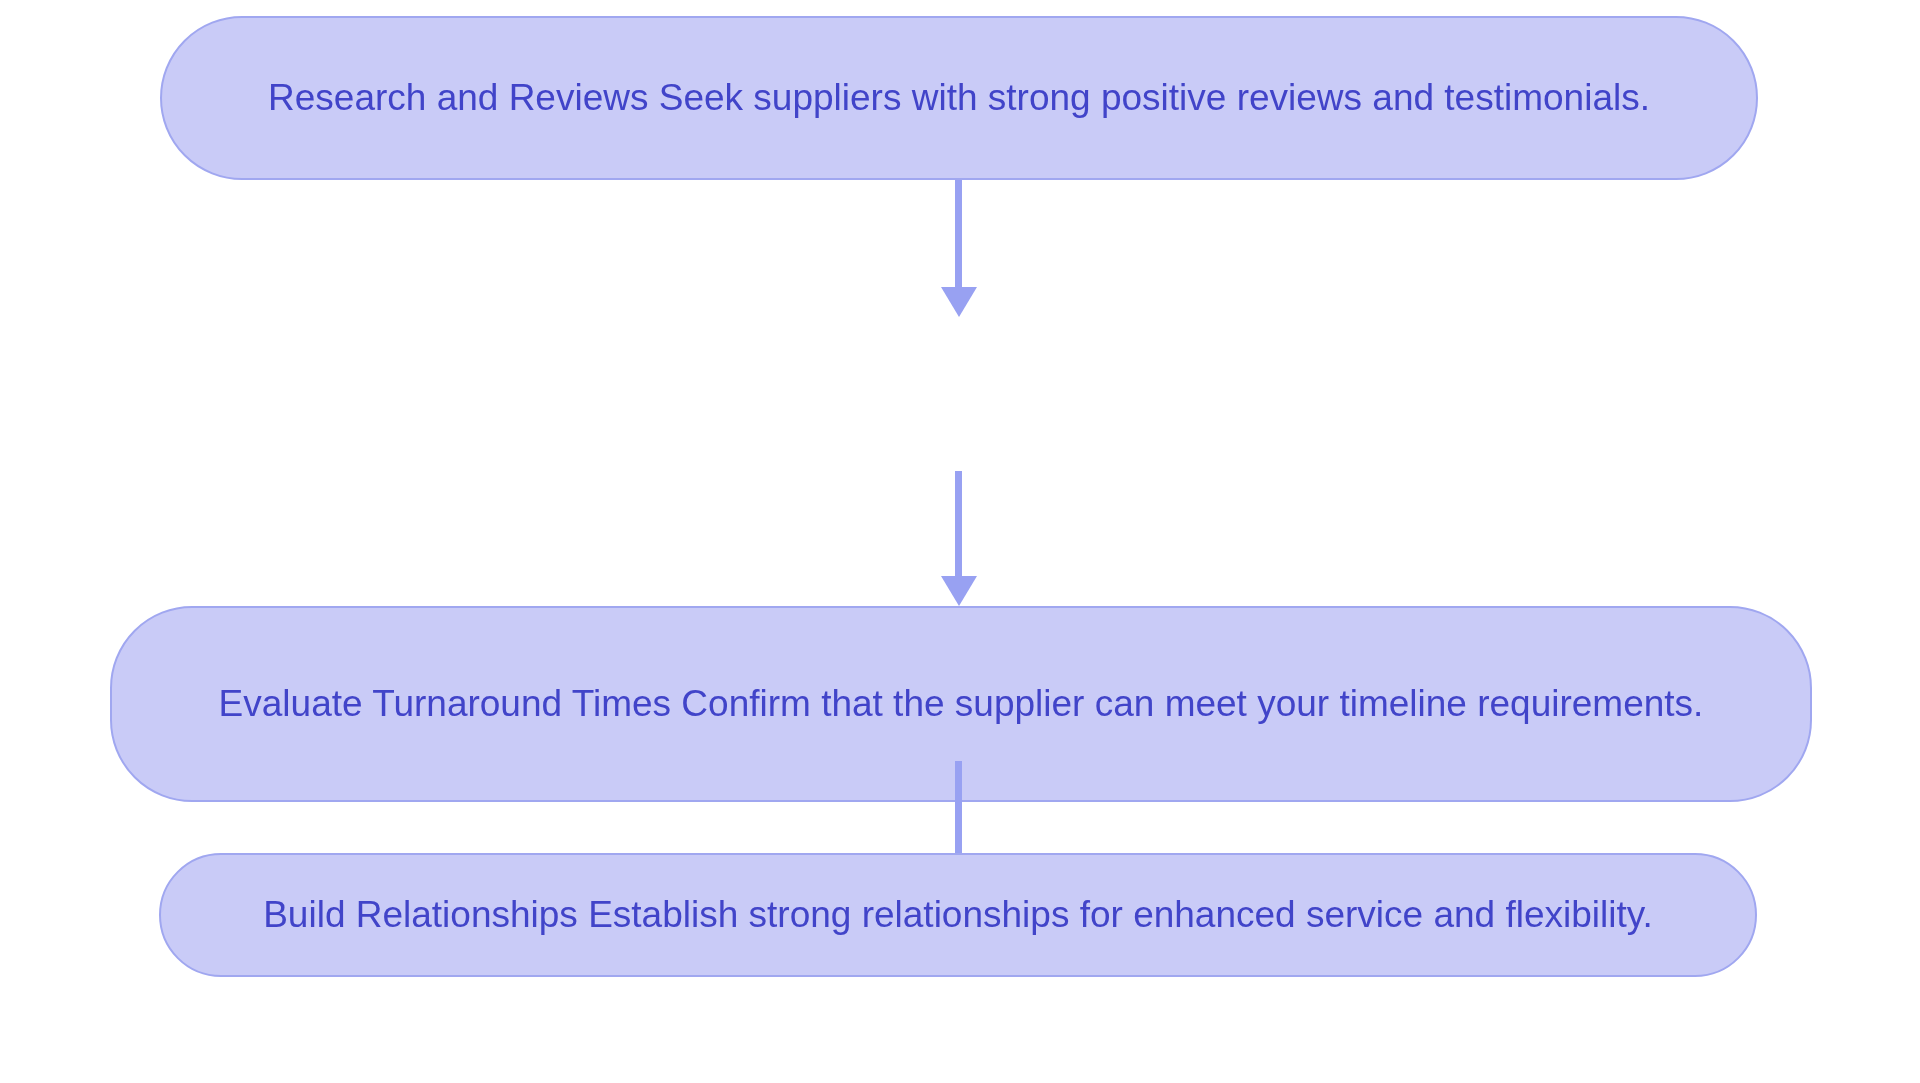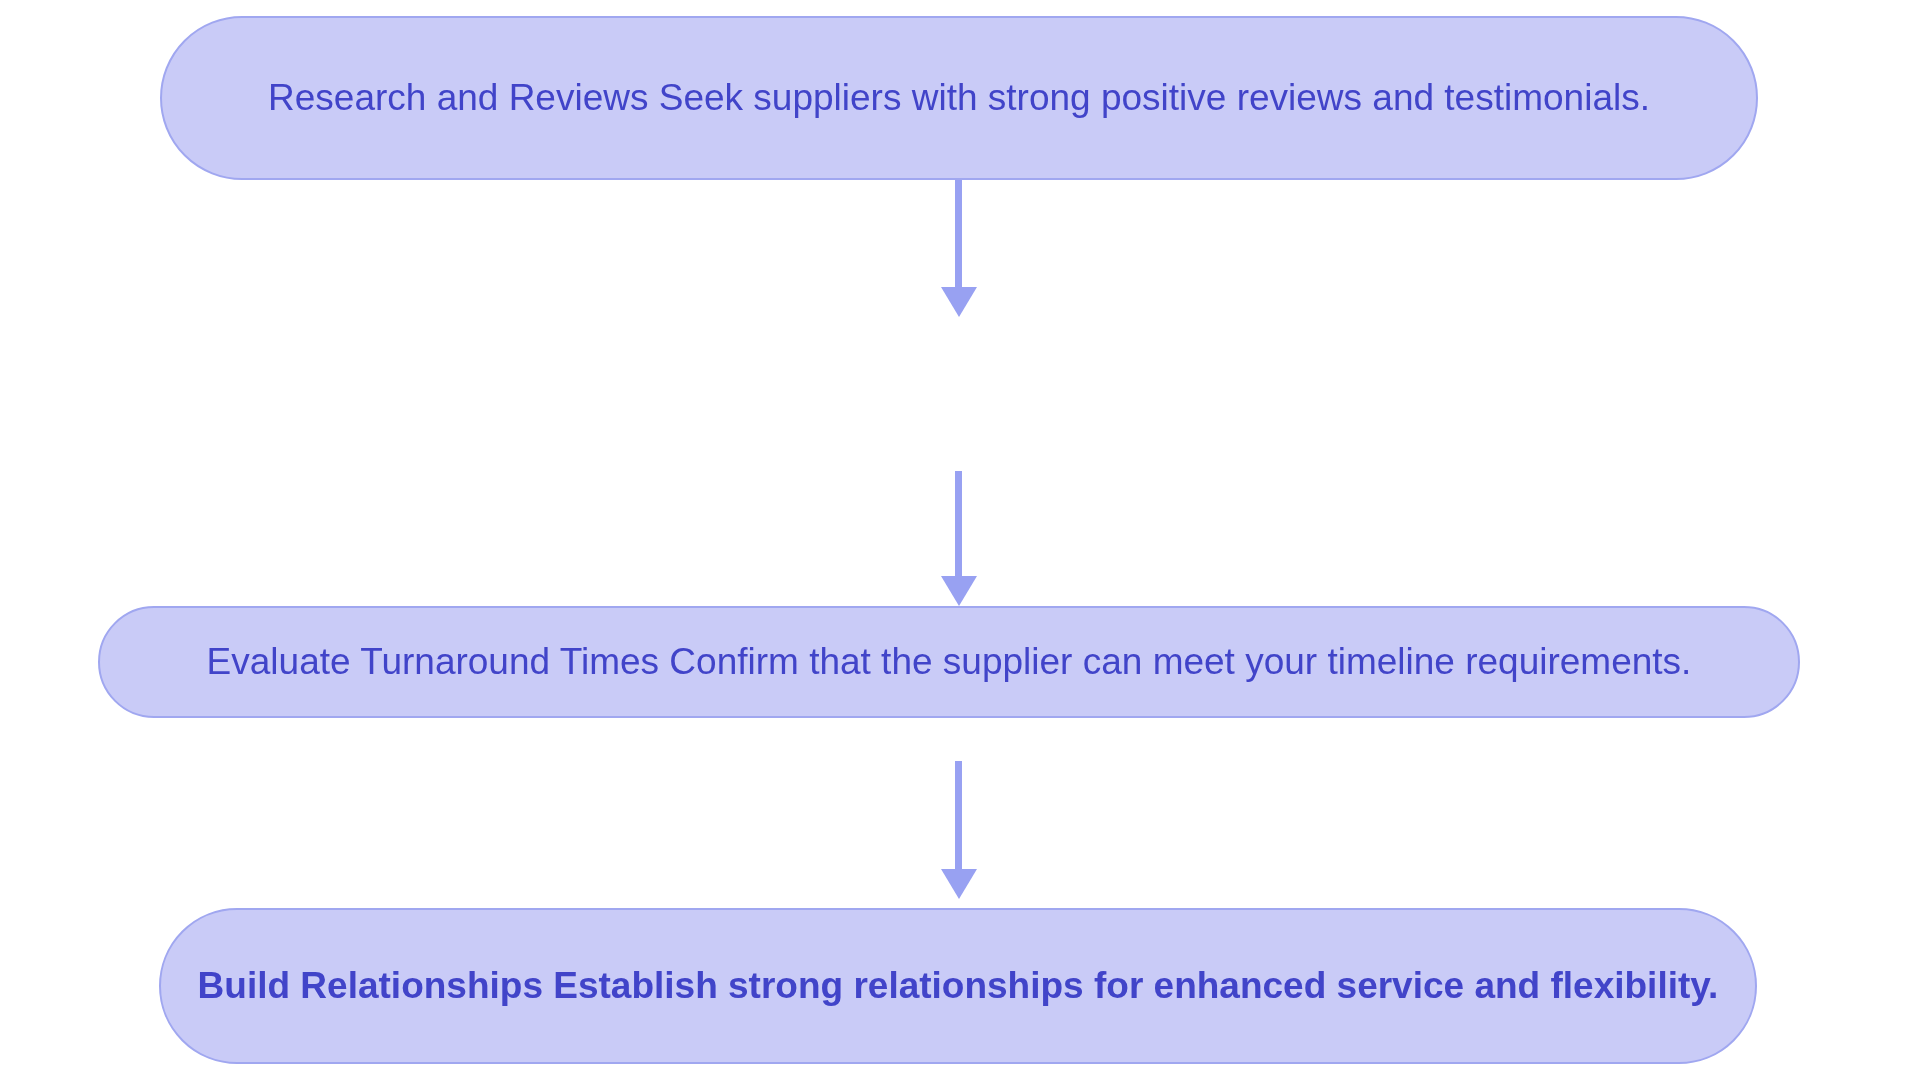--- a/index.html
+++ b/index.html
@@ -28,22 +28,22 @@
   }
   .node .label {
     color: var(--text-color, #4144c9);
     font-size: 37px;
     line-height: 1.2;
     white-space: nowrap;
     letter-spacing: 0px;
   }
   .node1 { left: 160px; top: 16px;  width: 1598px; height: 164px; }
   .node2 { left: 251px; top: 316px; width: 1414px; height: 155px; }
-  .node3 { left: 98px; top: 606px; width: 1702px; height: 112px; }
-  .node4 { left: 159px; top: 908px; width: 1598px; height: 156px; font-weight: bold; }
+  .node3 { left: 110px; top: 606px; width: 1702px; height: 196px; }
+  .node4 { left: 159px; top: 853px; width: 1598px; height: 124px; }
 
   .arrow {
     position: absolute;
     left: 0; top: 0;
     width: 0; height: 0;
   }
   .arrow .shaft {
     position: absolute;
     width: 7px;
     background: var(--arrow-color, #98a1f2);

